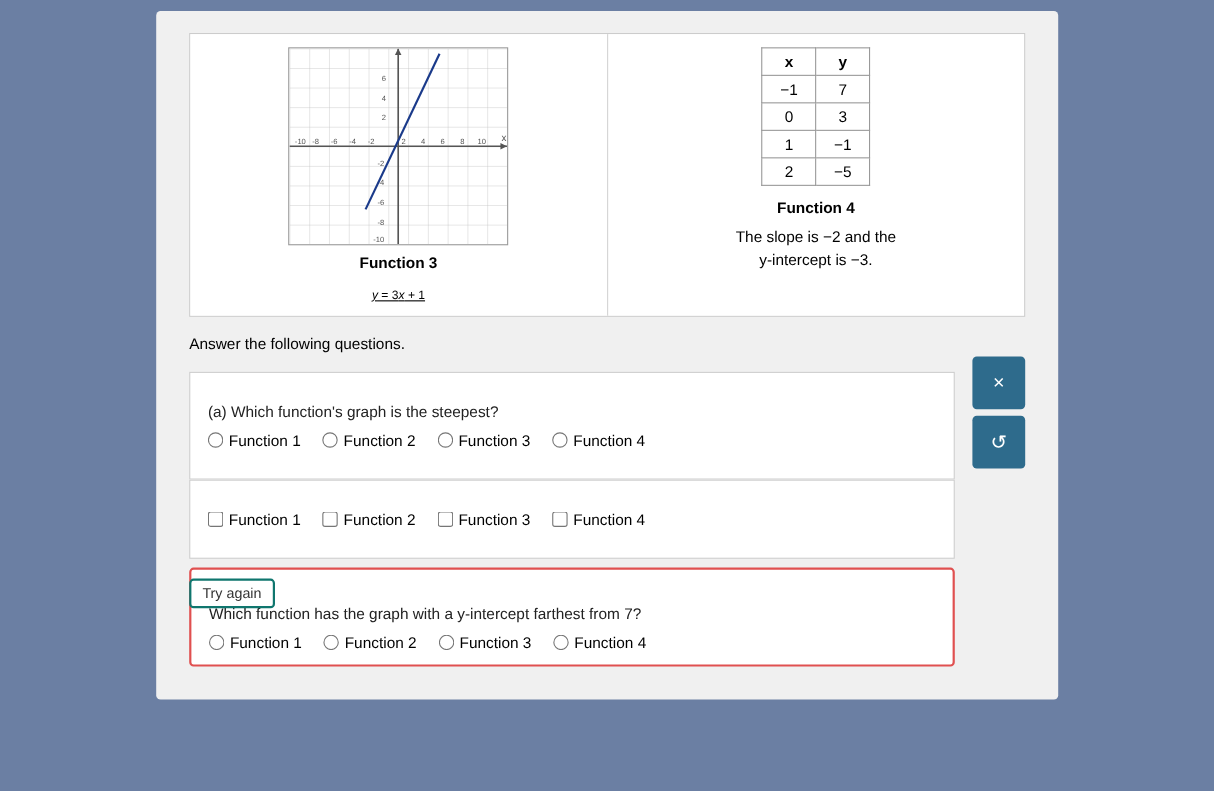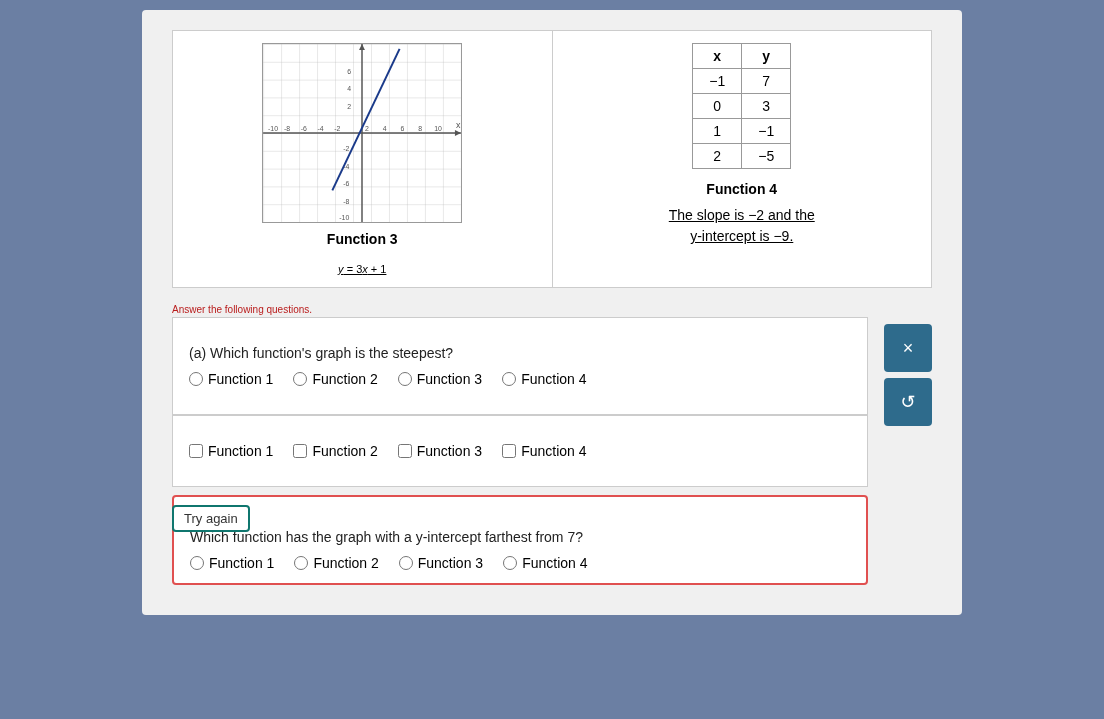--- a/index.html
+++ b/index.html
@@ -69,21 +69,20 @@
 
     .function-equation {
       font-size: 11px;
       margin-top: 16px;
       text-decoration: underline;
     }
     .function-description {
       font-size: 14px;
       margin-top: 6px;
       line-height: 1.5;
-      text-decoration: underline;
     }
     .question-block {
       border: 1px solid #ccc;
       padding: 27px 16px;
       margin-bottom: 0;
       background: #fff;
     }
     .question-block + .question-block {
       border-top: none;
     }
@@ -156,23 +155,23 @@
       flex: 1;
     }
     .side-panel {
       display: flex;
       flex-direction: column;
       gap: 6px;
       padding-top: 20px;
     }
 
     .answer-intro-line {
-      font-size: 10px;
-      margin-bottom: 2px;
-      color: #b91c1c;
+      font-size: 14px;
+      margin-bottom: 18px;
+      color: #000000;
     }
   </style>
 </head>
 <body>
 
 <div class="page-container">
 
   <div class="functions-table-section">
 
     <div class="function-cell">
@@ -251,21 +250,21 @@
             </tr>
             <tr>
               <td>2</td>
               <td>−5</td>
             </tr>
           </tbody>
       </table>
       <div class="function-label" style="margin-top:12px;">Function 4</div>
       <div class="function-description">
         <span>The slope is −2 and the</span><br>
-        <span>y-intercept is −9.</span>
+        <span>y-intercept is −3.</span>
       </div>
     </div>
   </div>
 
   <div class="page-layout">
     <div class="main-content">
       <div class="answer-intro-line">Answer the following questions.</div>
 
       <div class="question-block">
         <div class="question-text">(a) Which function's graph is the steepest?</div>

